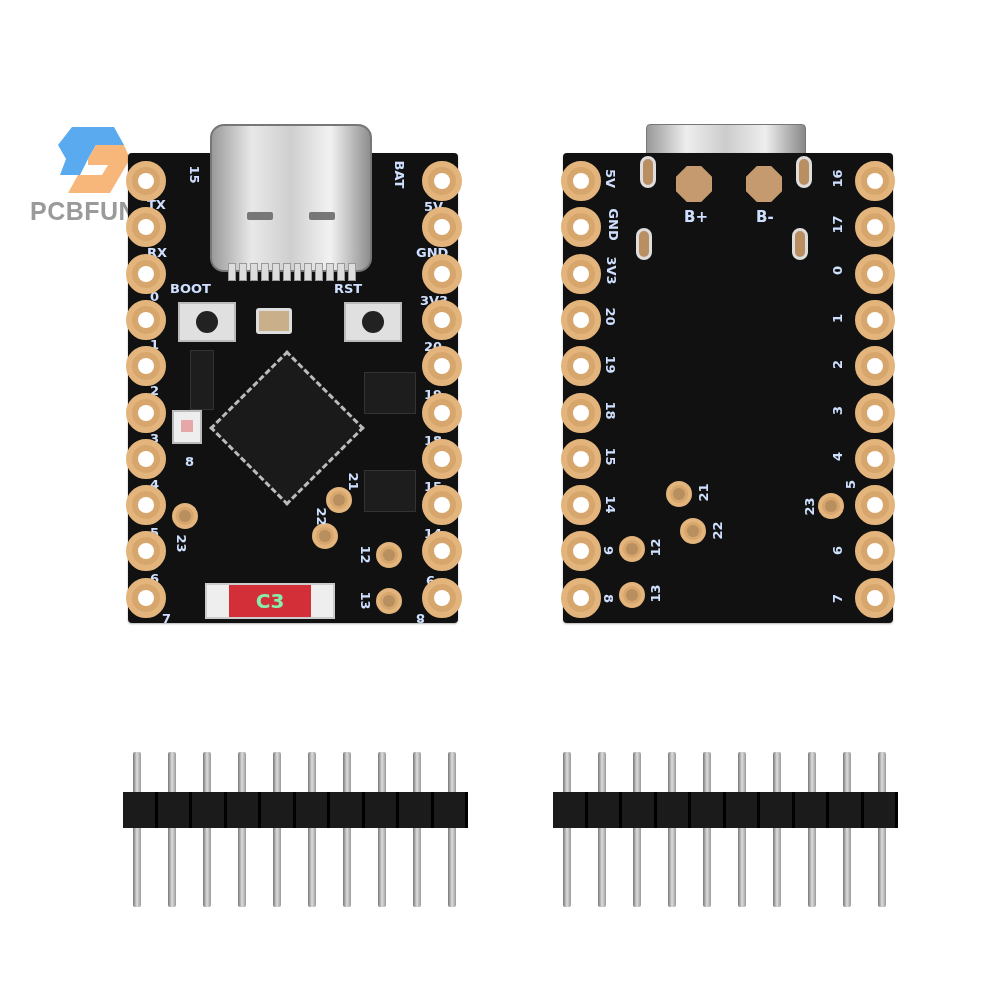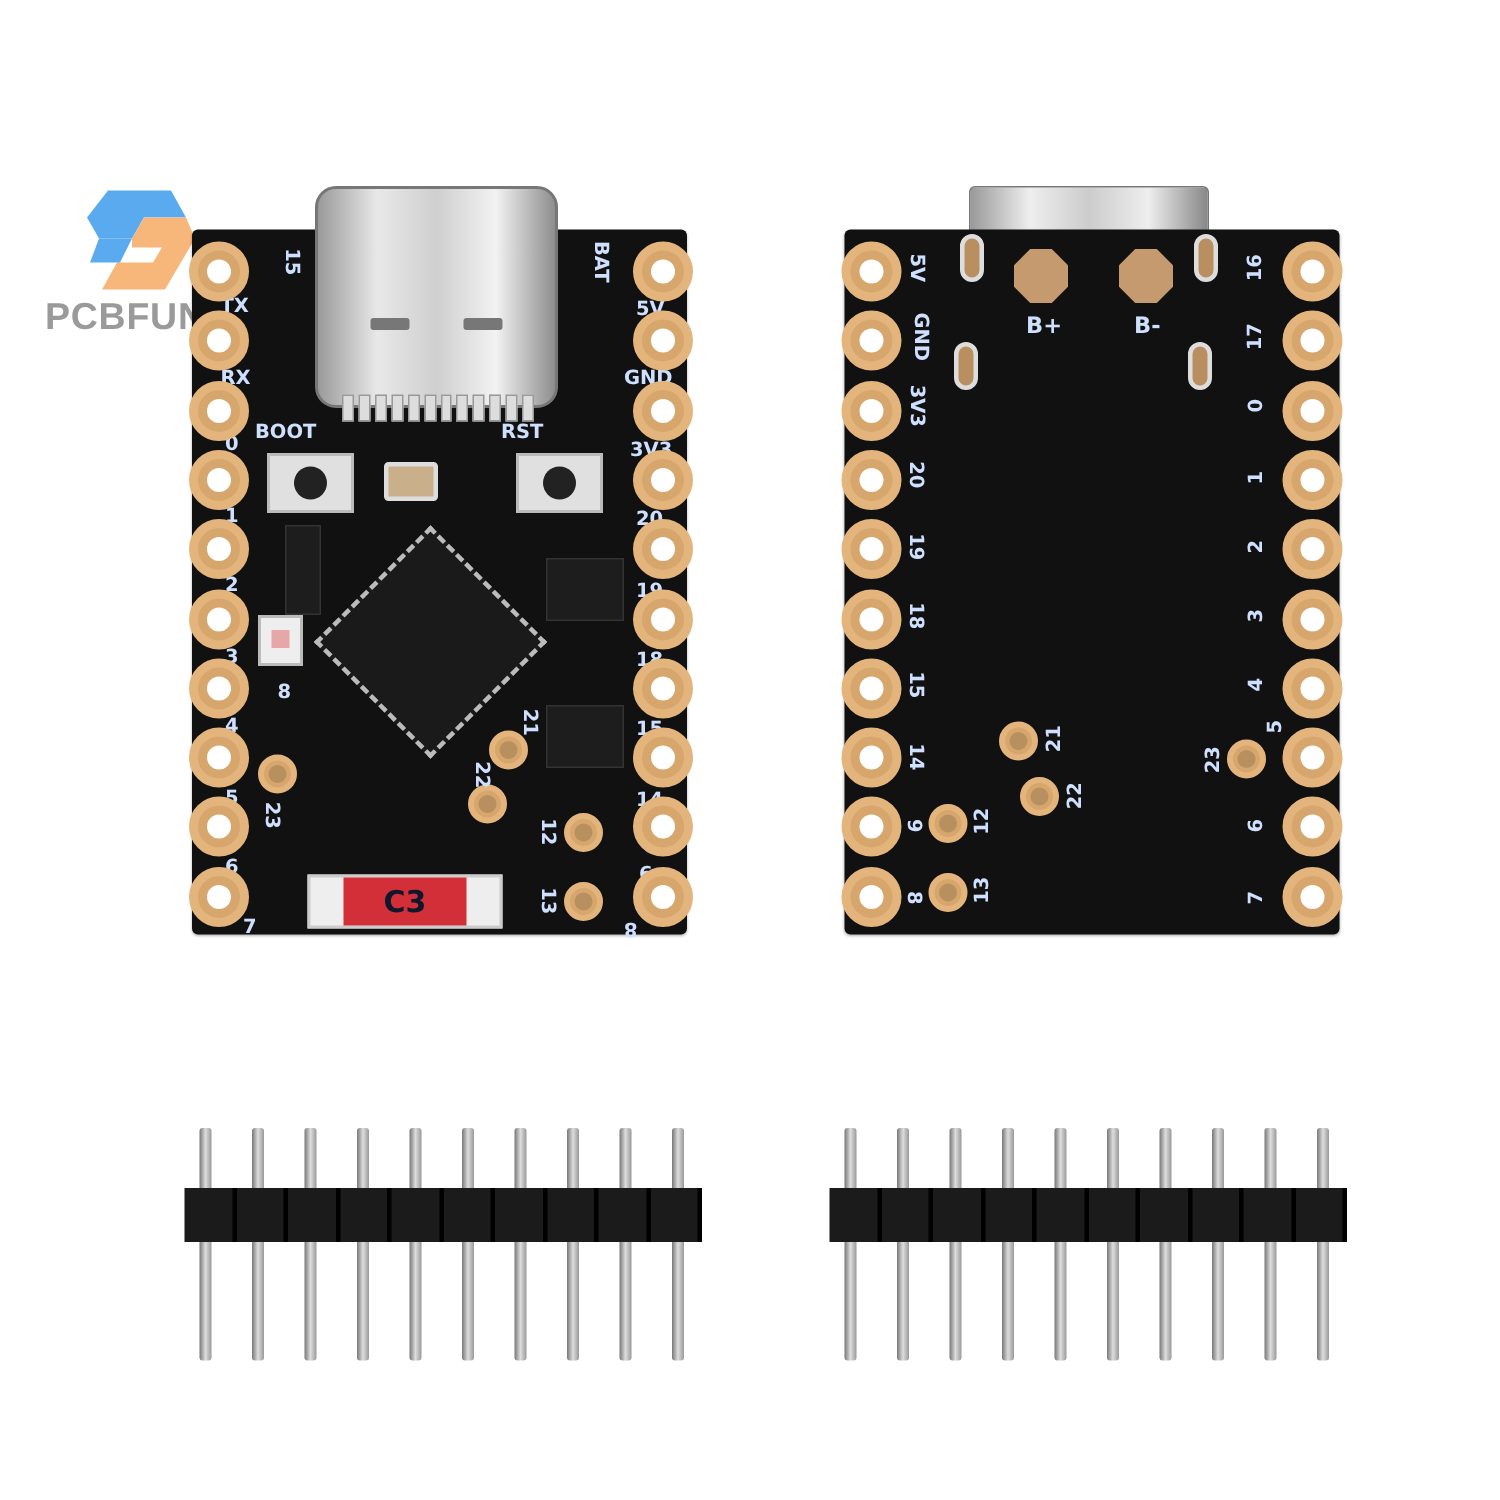--- a/index.html
+++ b/index.html
@@ -26,21 +26,21 @@
   .castel { position:absolute; width:40px; height:40px; border-radius:50%; background:#d7a66c; box-sizing:border-box; border:6px solid #e3b57c; }
   .castel::after { content:""; position:absolute; left:6px; top:6px; width:16px; height:16px; border-radius:50%; background:#fff; }
 
   .silk { position:absolute; color:#cfe0ff; font-size:13px; font-weight:bold; font-family:"DejaVu Sans", sans-serif; line-height:1; }
 
   .btn { position:absolute; width:58px; height:40px; background:#e0e0e0; border:2px solid #bbb; box-sizing:border-box; }
   .btn::after { content:""; position:absolute; left:16px; top:7px; width:22px; height:22px; border-radius:50%; background:#222; }
 
   .chip { position:absolute; left:232px; top:373px; width:110px; height:110px; transform:rotate(45deg); background:#1a1a1a; border:3px dashed #bbb; box-sizing:border-box; }
   .c3 { position:absolute; left:205px; top:583px; width:130px; height:36px; background:#eee; border:2px solid #ccc; box-sizing:border-box; }
-  .c3 .inner { position:absolute; left:22px; top:0; width:82px; height:32px; background:#d32f38; color:#0f172a; font-weight:bold; font-size:20px; text-align:center; line-height:32px; font-family:"DejaVu Sans", sans-serif; }
+  .c3 .inner { position:absolute; left:22px; top:0; width:82px; height:32px; background:#d32f38; color:#86efac; font-weight:bold; font-size:20px; text-align:center; line-height:32px; font-family:"DejaVu Sans", sans-serif; }
   .led { position:absolute; left:172px; top:410px; width:30px; height:34px; background:#eee; border:2px solid #bbb; box-sizing:border-box; }
   .led::after { content:""; position:absolute; left:7px; top:8px; width:12px; height:12px; background:#e5a7a7; }
   .xtal { position:absolute; left:256px; top:308px; width:36px; height:26px; background:#c9b08a; border:3px solid #ddd; box-sizing:border-box; border-radius:3px; }
   .ic { position:absolute; background:#1d1d1d; border:1px solid #333; }
   .via-ring { position:absolute; width:26px; height:26px; border-radius:50%; background:#d7a66c; border:4px solid #e3b57c; box-sizing:border-box; }
   .via-ring::after { content:""; position:absolute; left:3px; top:3px; width:12px; height:12px; border-radius:50%; background:#b88f5e; }
 
   .oct { position:absolute; width:36px; height:36px; background:#c69a6f; clip-path:polygon(30% 0,70% 0,100% 30%,100% 70%,70% 100%,30% 100%,0 70%,0 30%); }
   .oval { position:absolute; width:16px; height:32px; border-radius:8px; background:#b98f62; border:3px solid #ddd; box-sizing:border-box; }
 

